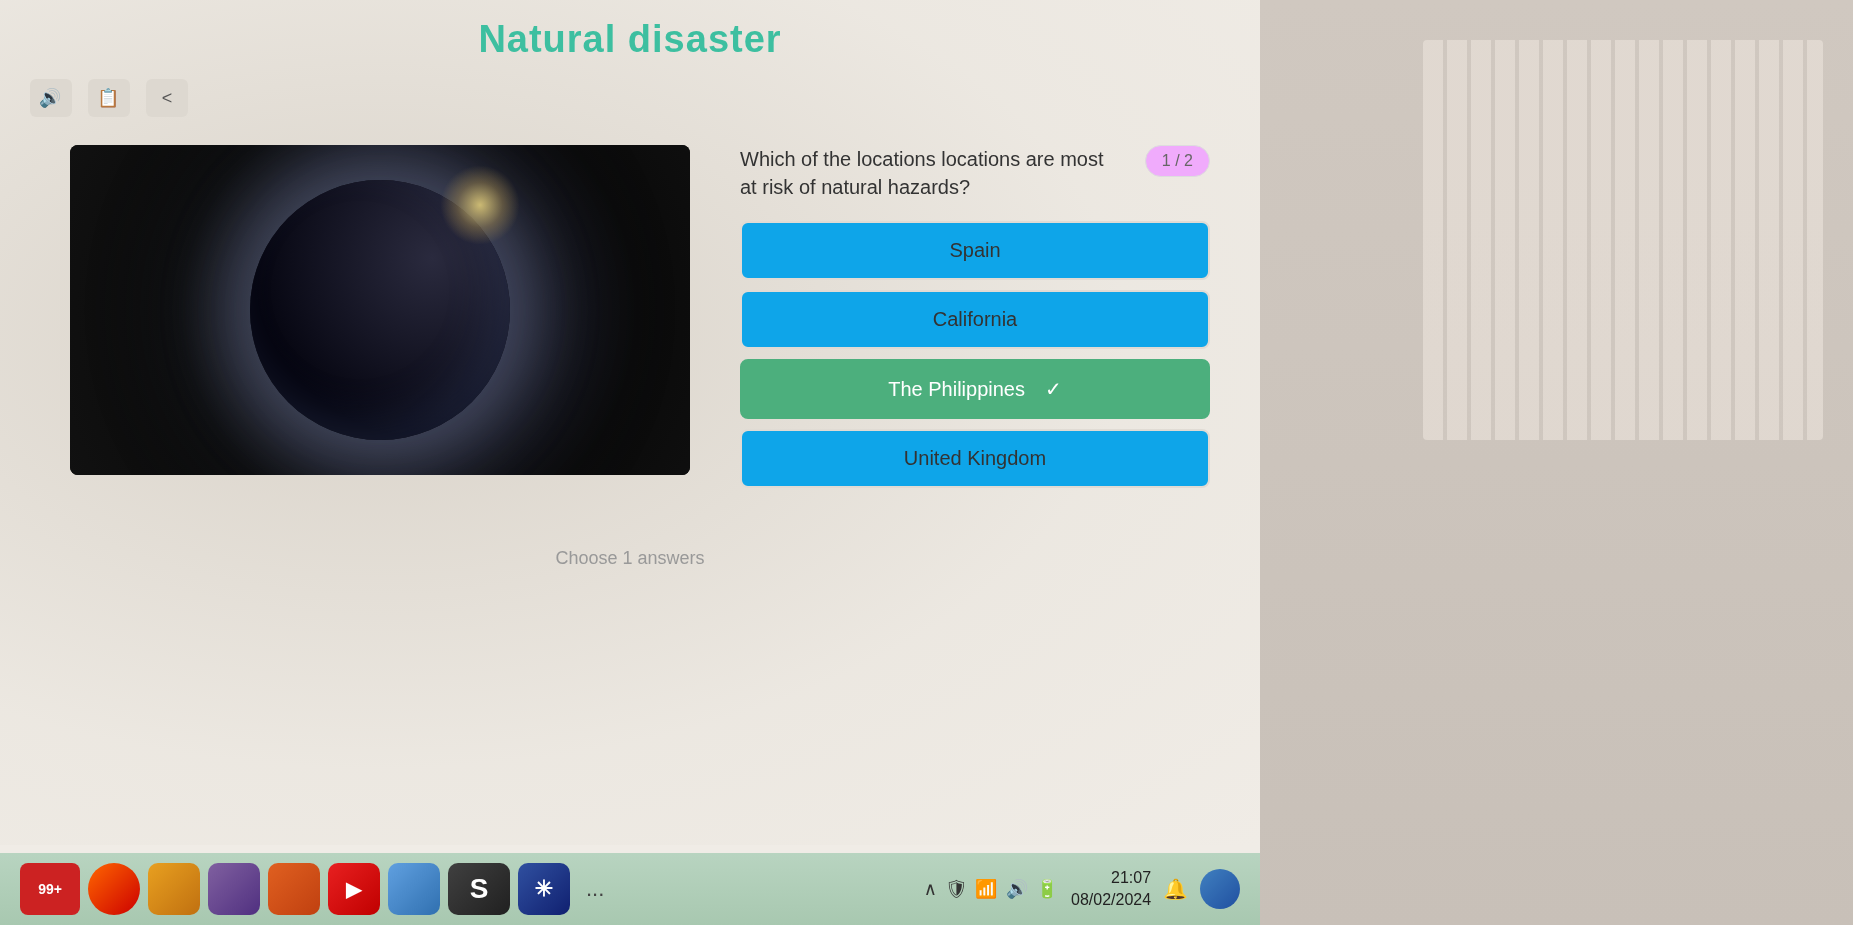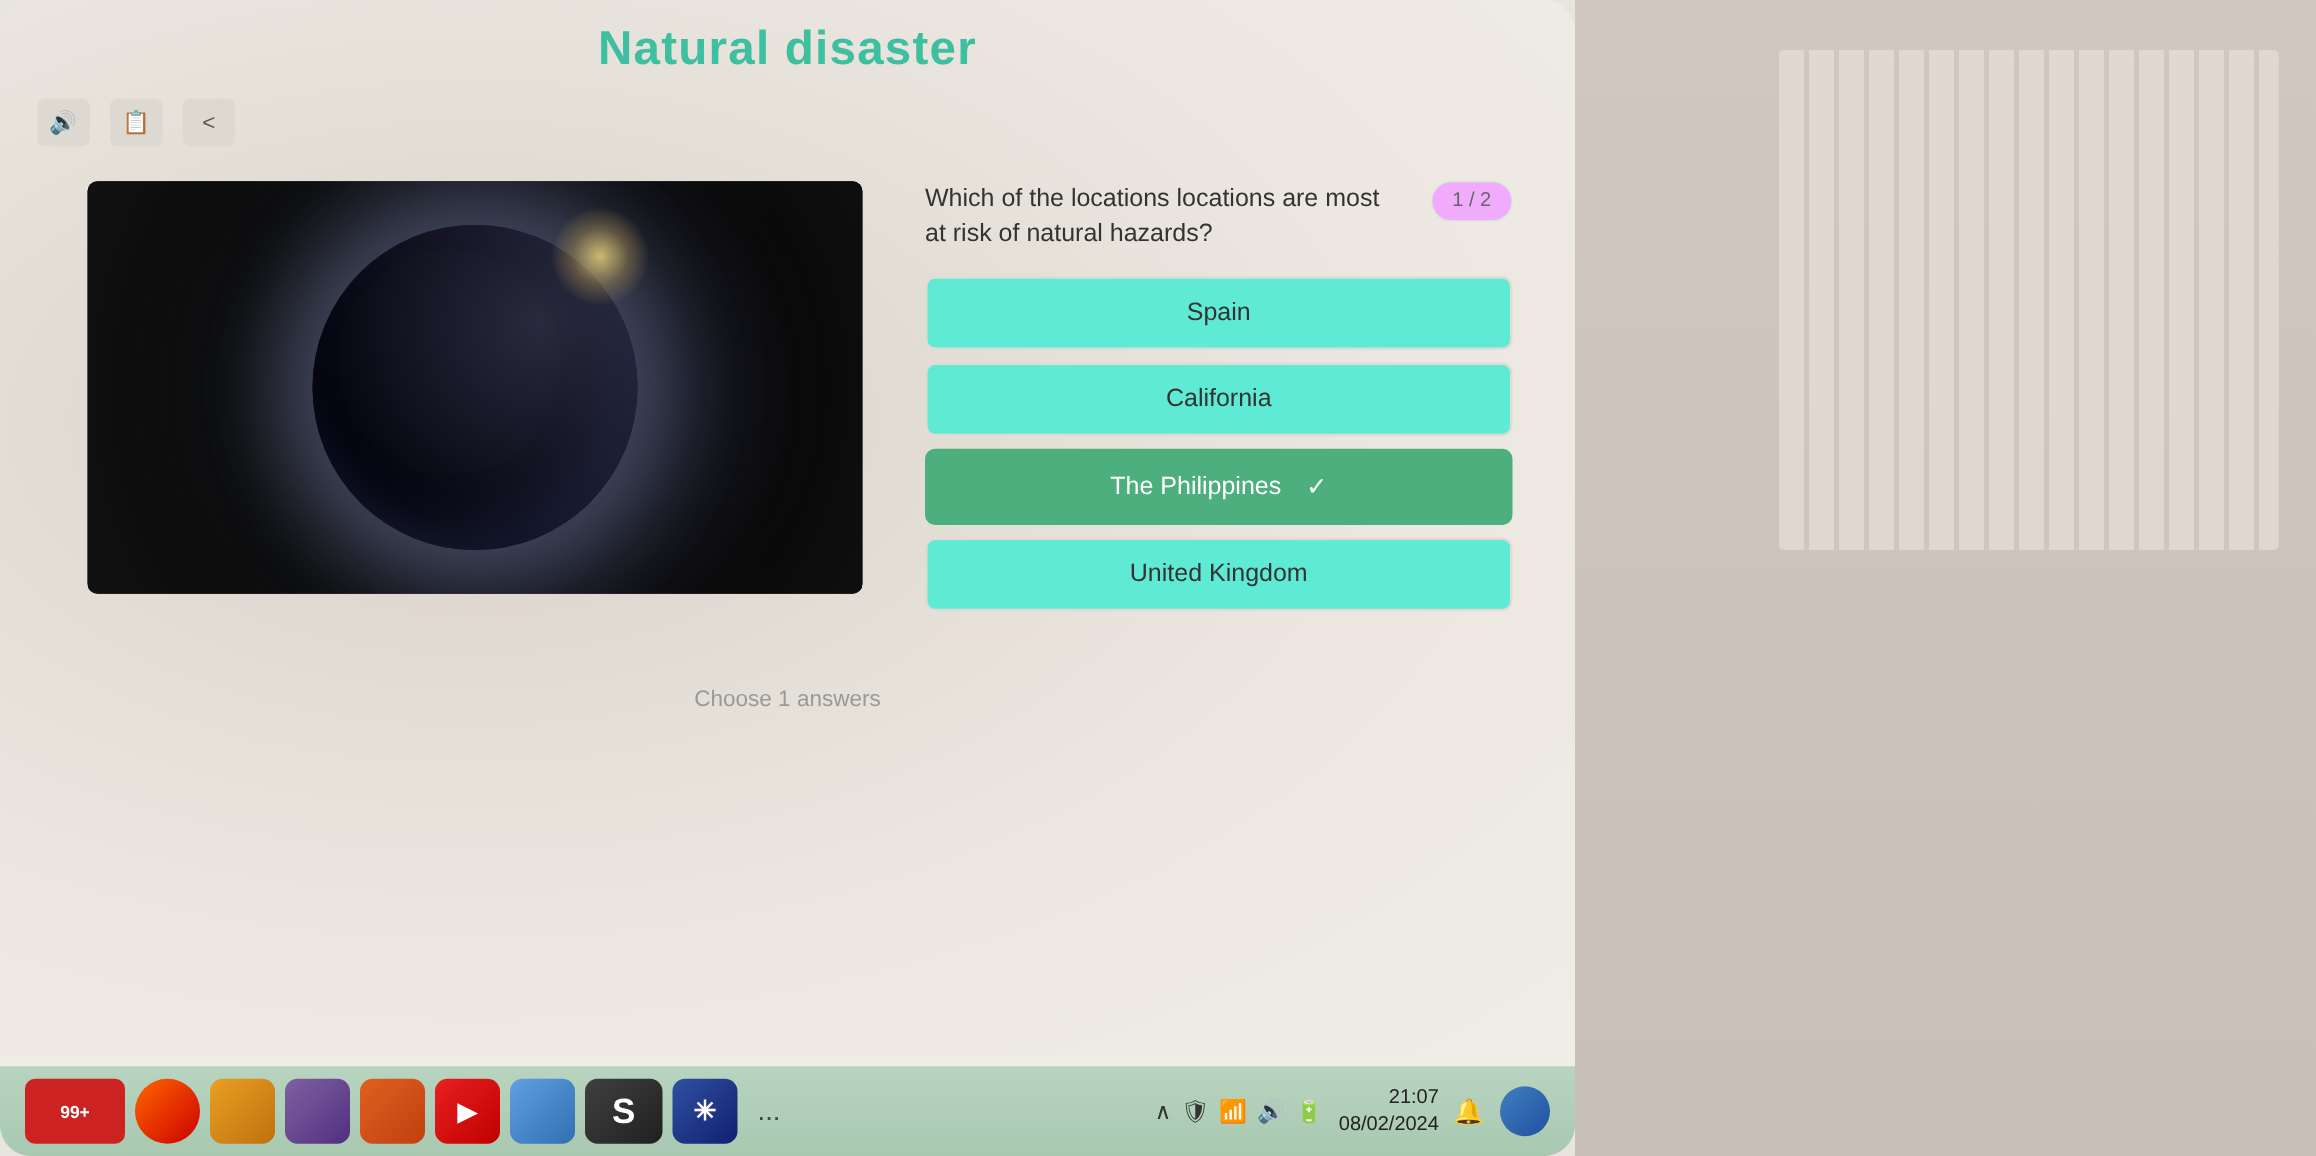--- a/index.html
+++ b/index.html
@@ -13,21 +13,20 @@
       position: relative;
     }
 
     
     .main-area {
       width: 1260px;
       height: 100%;
       background: #f0ece6;
       position: relative;
       overflow: hidden;
-      border-radius: 25px;
     }
 
     
     .bg-overlay {
       position: absolute;
       top: 0; left: 0; right: 0; bottom: 80px;
       background: radial-gradient(ellipse at 30% 40%, rgba(180,170,155,0.4) 0%, rgba(220,215,205,0.2) 60%, transparent 100%);
       pointer-events: none;
     }
 
@@ -159,21 +158,21 @@
     }
 
     
     .options-list {
       display: flex;
       flex-direction: column;
       gap: 10px;
     }
 
     .option-btn {
-      background: #5eead4;
+      background: #0ea5e9;
       border: 2px solid #e0dbd4;
       border-radius: 8px;
       padding: 16px 24px;
       font-size: 20px;
       color: #333;
       cursor: pointer;
       text-align: center;
       transition: background 0.2s, border-color 0.2s;
       min-width: 400px;
       font-family: inherit;
@@ -257,21 +256,21 @@
       cursor: pointer;
       font-size: 10px;
       color: #fff;
       font-weight: bold;
       flex-shrink: 0;
     }
 
     .taskbar-badge {
       background: #cc2222;
       border-radius: 8px;
-      width: 80px;
+      width: 60px;
       height: 52px;
       display: flex;
       align-items: center;
       justify-content: center;
       font-size: 14px;
       font-weight: bold;
       color: white;
       cursor: pointer;
     }
 

